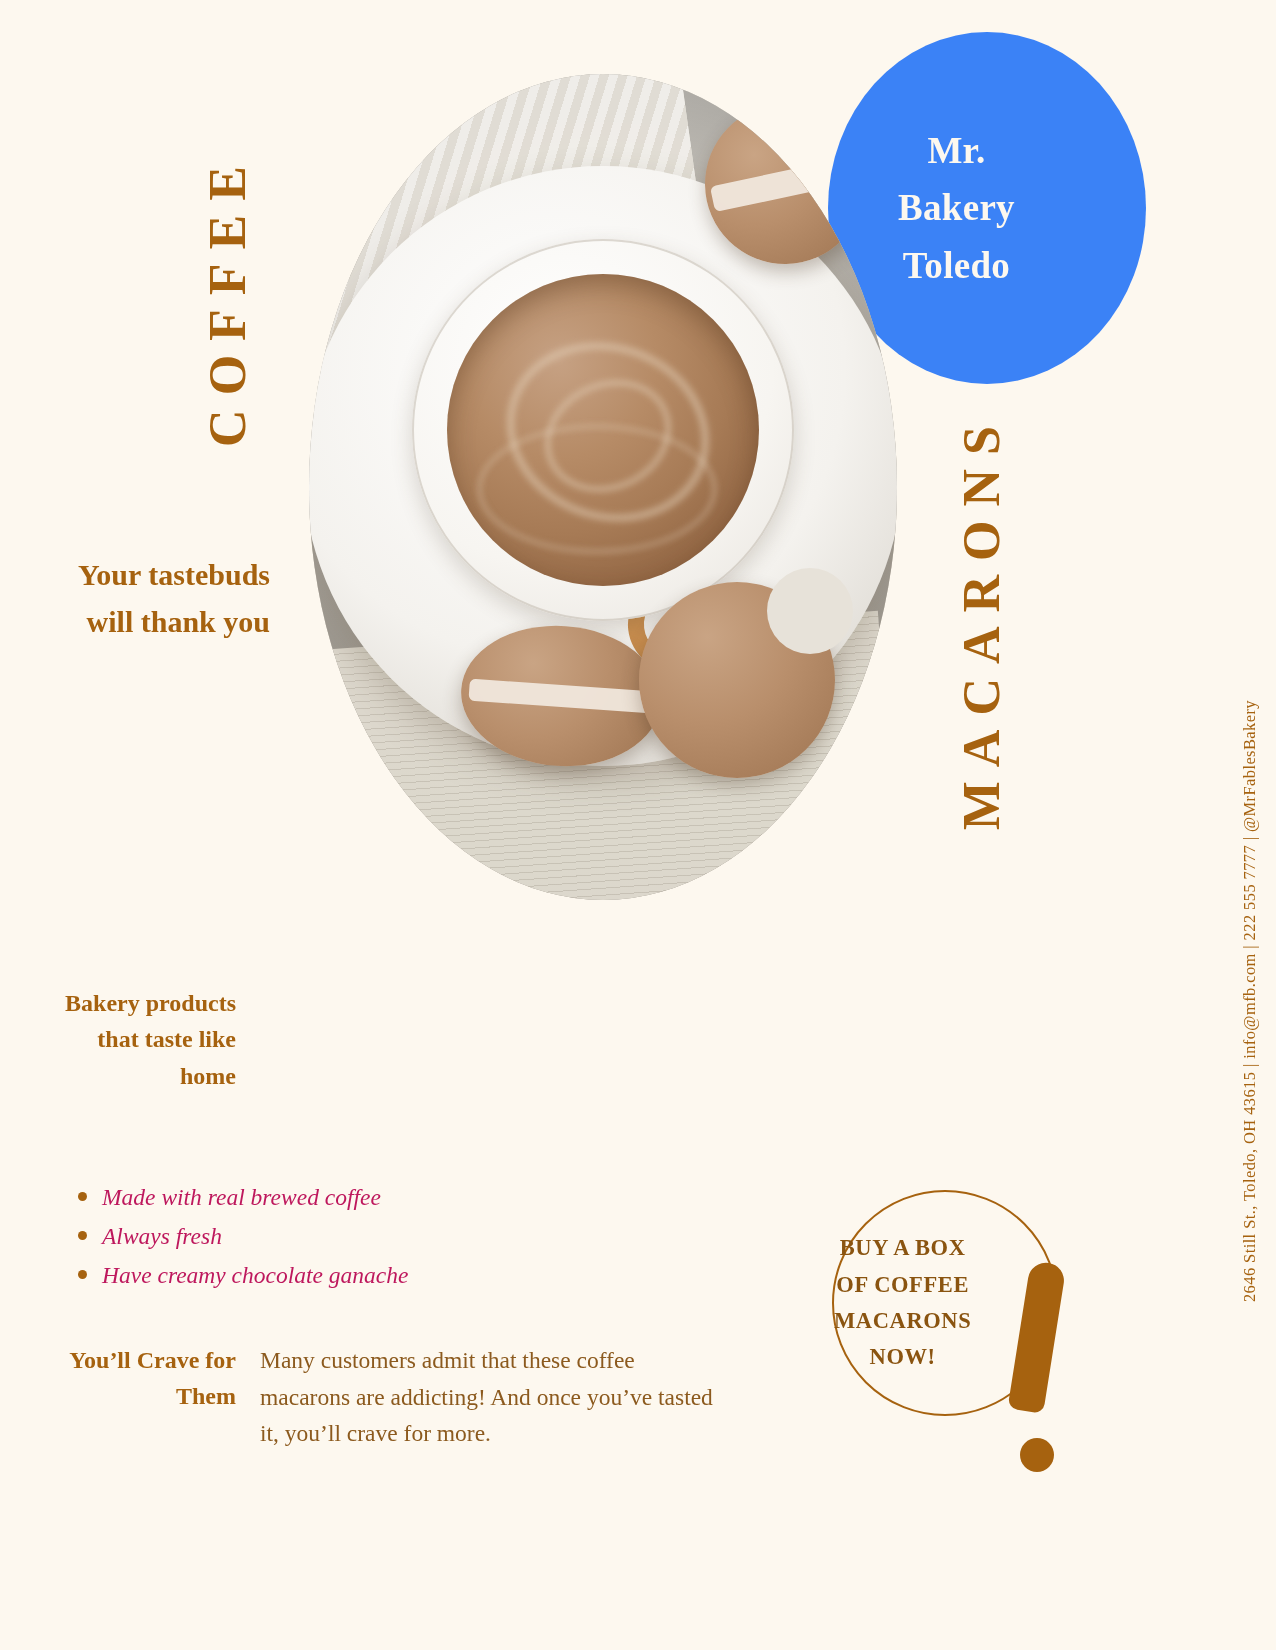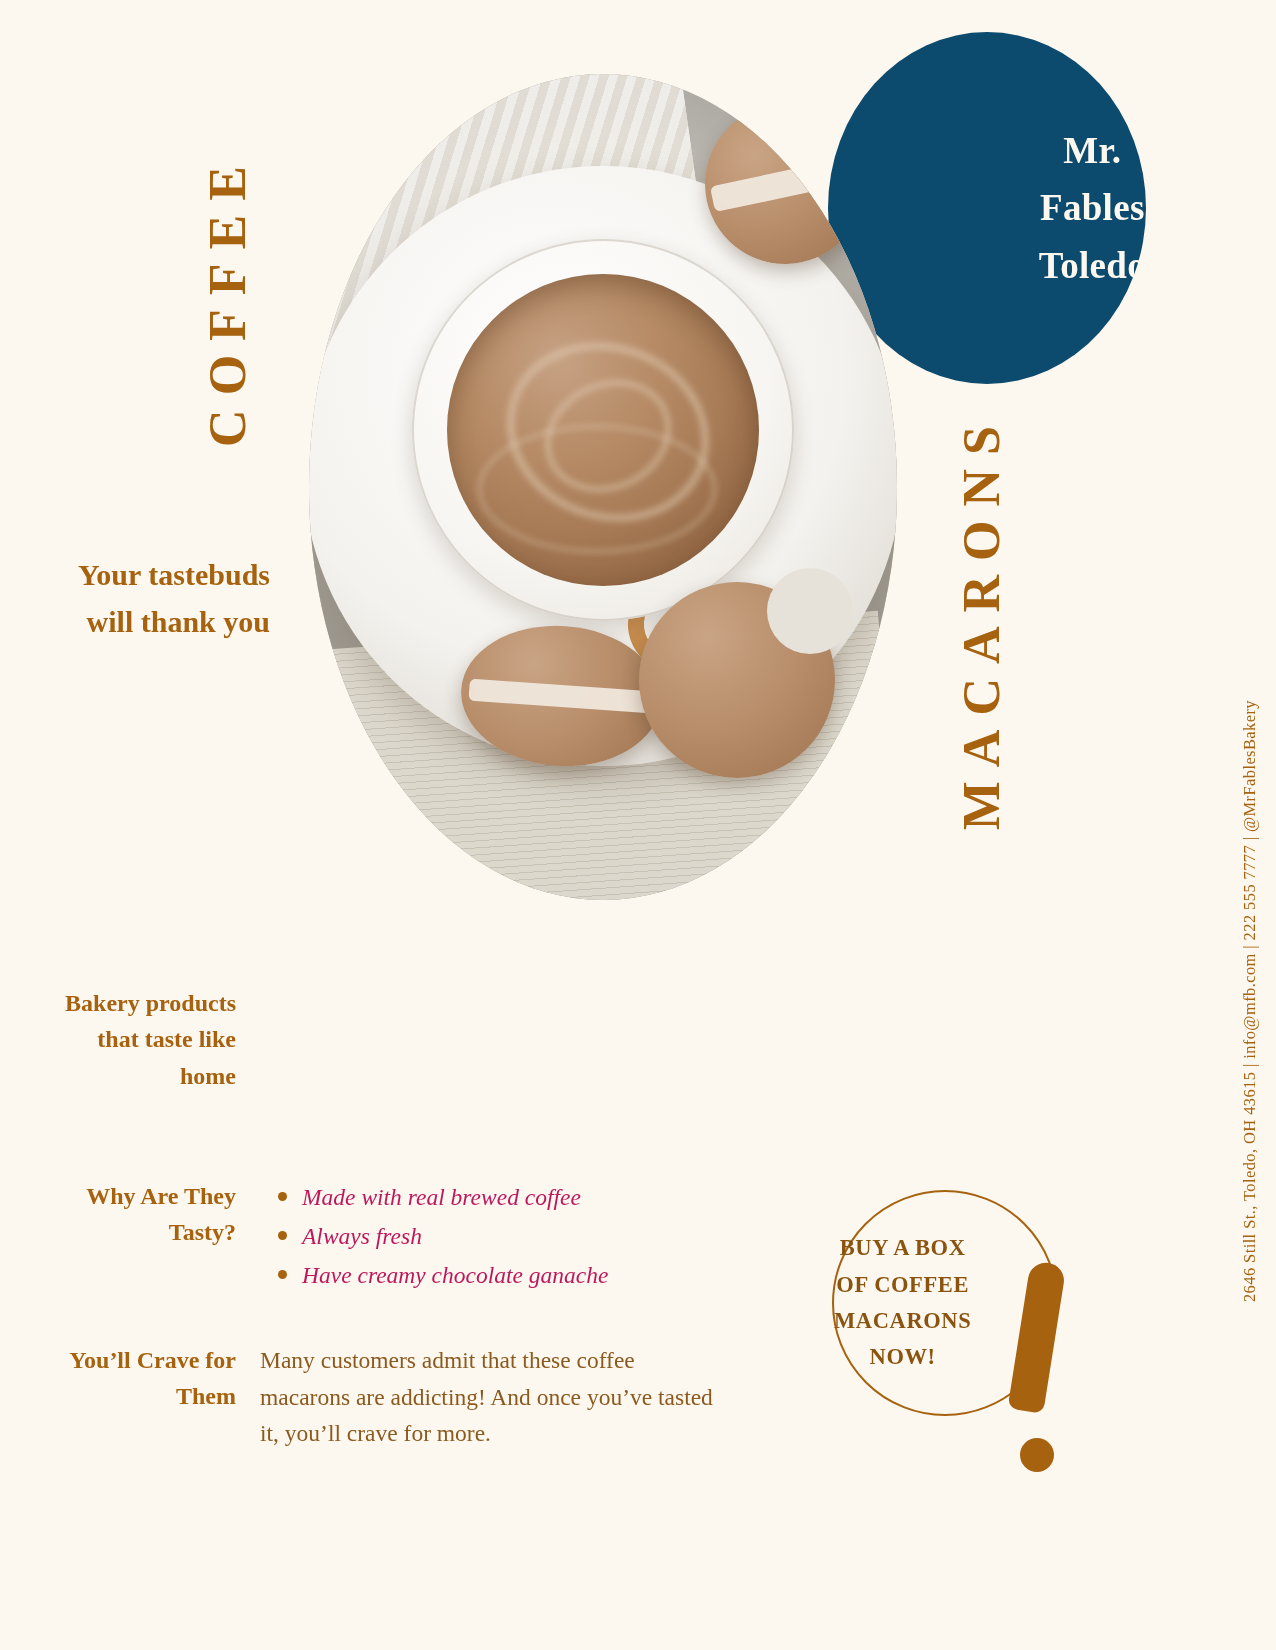--- a/index.html
+++ b/index.html
@@ -21,25 +21,25 @@
     inset: 0;
   }
 
   
   .brand-circle {
     position: absolute;
     left: 828px;
     top: 32px;
     width: 318px;
     height: 352px;
-    background: #0c4a6e;
+    background: #3b82f6;
     border-radius: 50%;
     display: flex;
     align-items: center;
-    justify-content: flex-end;
+    justify-content: flex-start;
   }
   .brand-circle .brand-text {
     color: #fdf8ef;
     font-weight: bold;
     font-size: 37px;
     line-height: 1.55;
     text-align: center;
     letter-spacing: 0.3px;
     padding-left: 70px;
   }
@@ -304,21 +304,21 @@
   }
 </style>
 </head>
 <body>
 
 <div class="page">
 
   <div class="brand-circle">
     <div class="brand-text">
       <div>Mr.</div>
-      <div>Fables</div>
+      <div>Bakery</div>
       <div>Toledo</div>
     </div>
   </div>
 
   <div class="hero">
     <div class="photo">
       <div class="knit"></div>
       <div class="paper"></div>
       <div class="saucer"></div>
       <div class="handle"></div>
@@ -345,21 +345,20 @@
 
   <div class="tagline">Your tastebuds will thank you</div>
 
   <div class="contact-rail">2646 Still St., Toledo, OH 43615  |  info@mfb.com  |  222 555 7777  |  @MrFablesBakery</div>
 
   <div class="section sec-intro">
     <div class="sec-label">Bakery products that taste like home</div>
   </div>
 
   <div class="section sec-why">
-    <div class="sec-label">Why Are They Tasty?</div>
     <ul>
       <li>Made with real brewed coffee</li>
       <li>Always fresh</li>
       <li>Have creamy chocolate ganache</li>
     </ul>
   </div>
 
   <div class="section sec-crave">
     <div class="sec-label">You’ll Crave for Them</div>
     <div class="sec-body">Many customers admit that these coffee macarons are addicting! And once you’ve tasted it, you’ll crave for more.</div>

